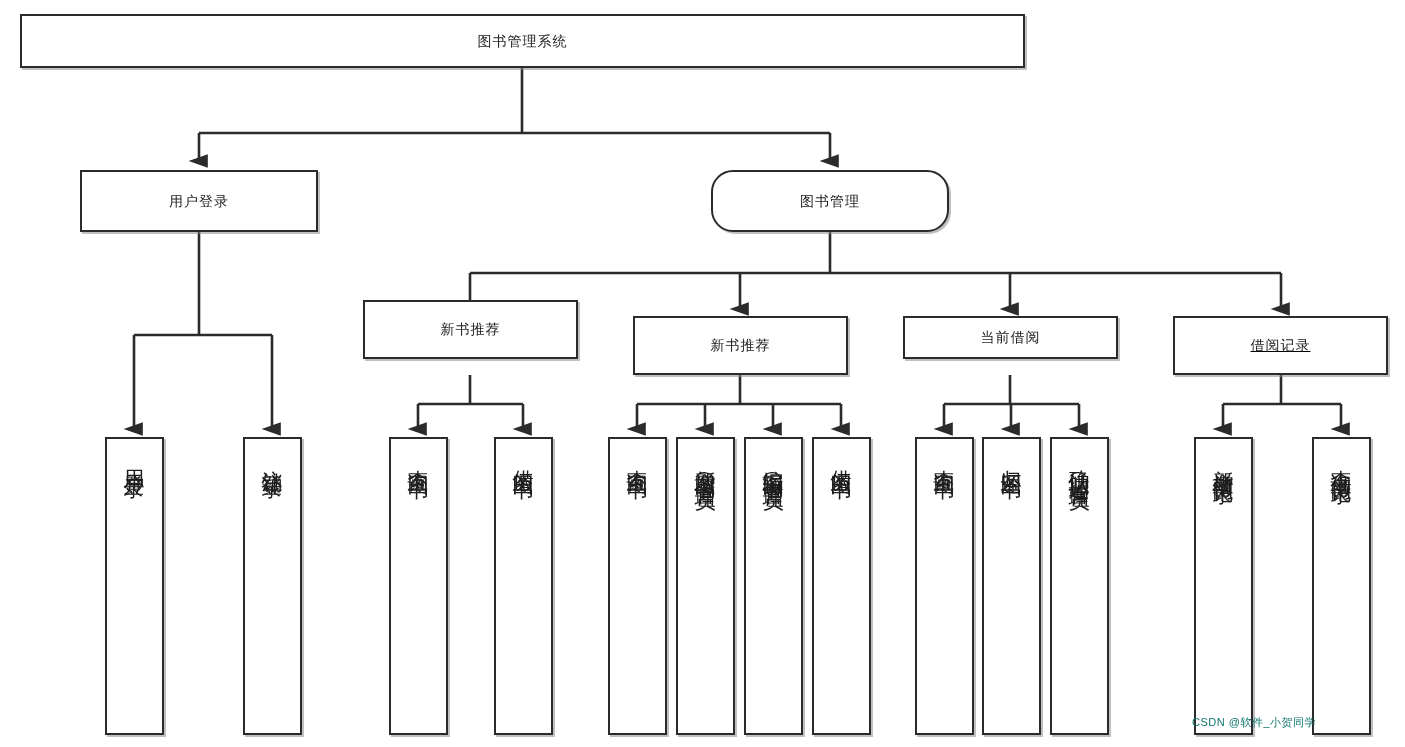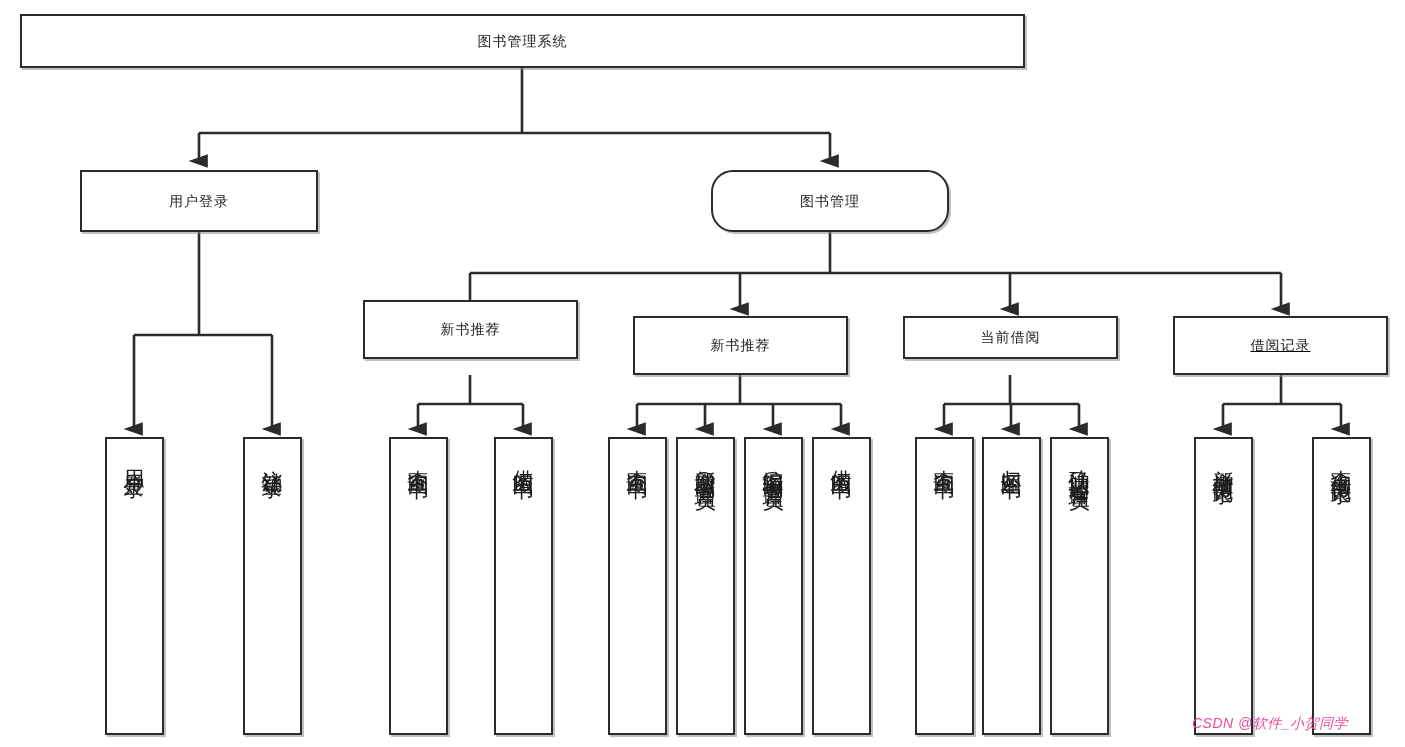--- a/index.html
+++ b/index.html
@@ -52,26 +52,25 @@
   .node.vertical .label {
     writing-mode: vertical-rl;
     text-orientation: upright;
     font-size: 21px;
     letter-spacing: 3px;
     line-height: 1;
     white-space: nowrap;
   }
   .watermark {
     position: absolute;
-    color: #ec4899;
-    font-size: 14px;
+    color: #0f766e;
+    font-size: 11px;
     letter-spacing: 0.5px;
     white-space: nowrap;
     user-select: none;
-    font-style: italic;
   }
 </style>
 </head>
 <body>
 
 <div id="canvas">
 
   <svg id="edges" viewBox="0 0 1405 747" xmlns="http://www.w3.org/2000/svg">
     <defs>
       <marker id="arrow" markerWidth="10" markerHeight="10" refX="2.2" refY="3.4" orient="auto" markerUnits="strokeWidth">

